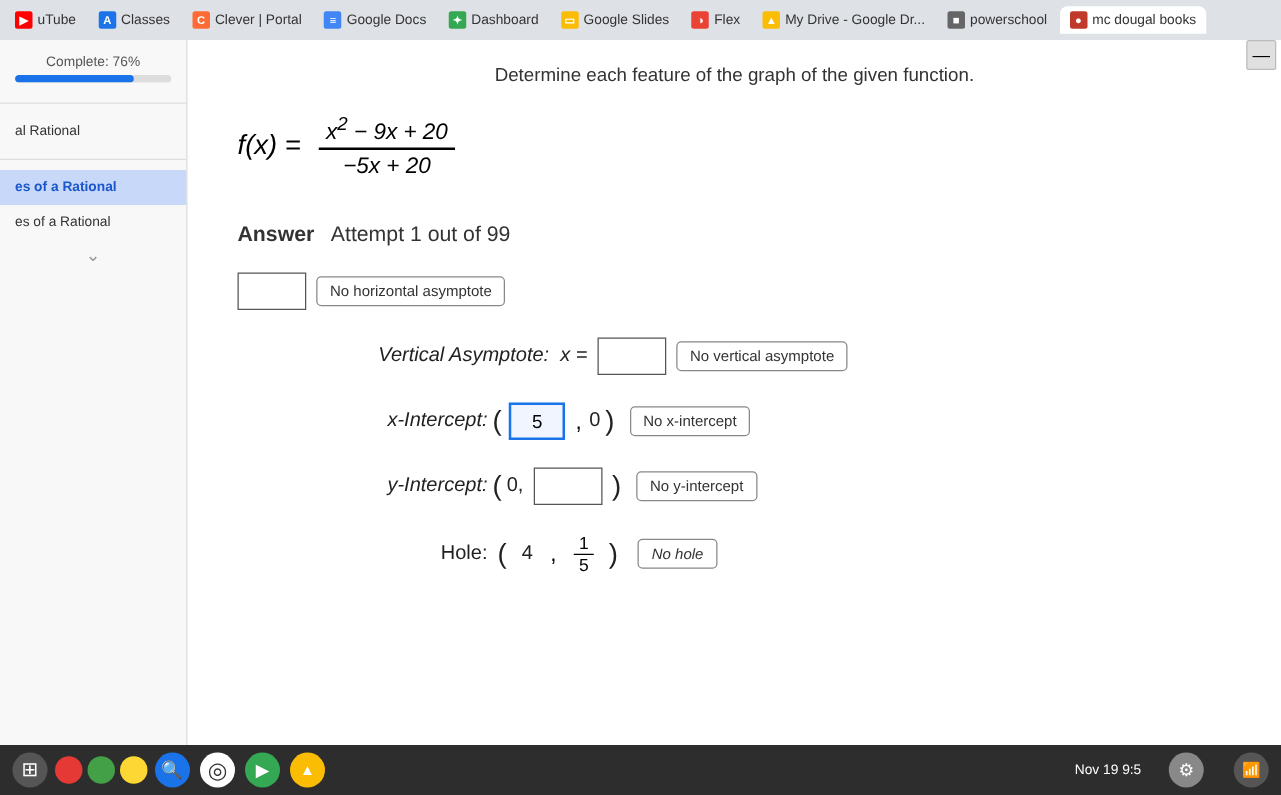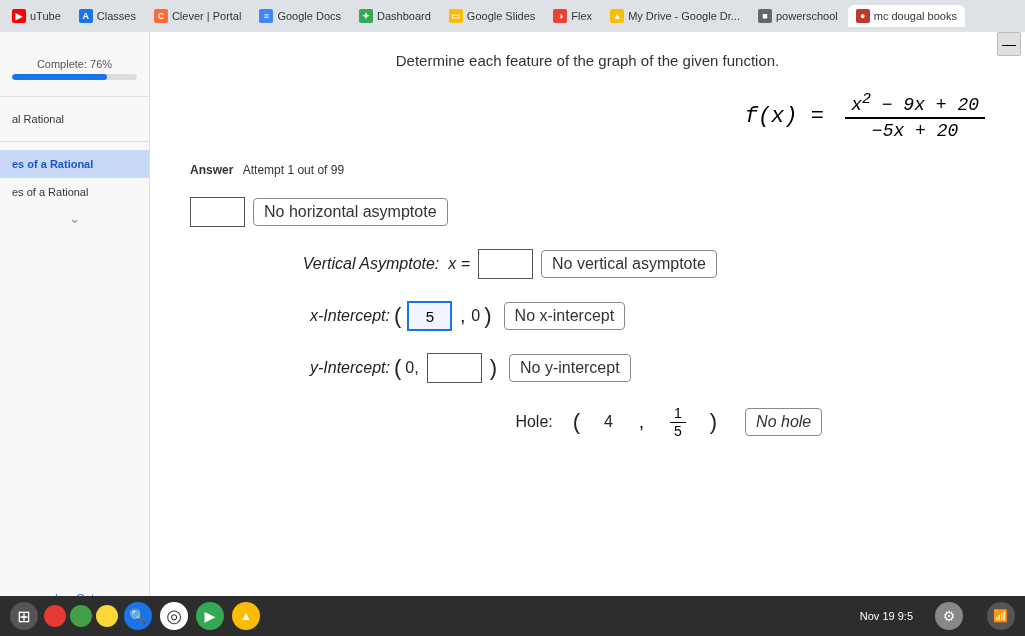--- a/index.html
+++ b/index.html
@@ -59,21 +59,21 @@
       background: #fff;
     }
 
     
     .sidebar {
       width: 150px;
       background: #f8f8f8;
       border-right: 1px solid #ddd;
       display: flex;
       flex-direction: column;
-      padding: 22px 0;
+      padding: 8px 0;
       flex-shrink: 0;
     }
     .progress-bar-container {
       padding: 4px 12px 8px;
       text-align: center;
     }
     .progress-label {
       font-size: 11px;
       color: #555;
       margin-bottom: 4px;
@@ -129,25 +129,24 @@
     }
 
     .question-instruction {
       font-size: 15px;
       color: #333;
       margin-bottom: 20px;
       text-align: center;
     }
 
     .function-display {
-      text-align: right;
-      margin-bottom: 20px;
+      text-align: left;
+      margin-bottom: 33px;
       font-size: 22px;
       font-style: italic;
-      font-family: Liberation Mono, monospace;
     }
 
     .fraction {
       display: inline-flex;
       flex-direction: column;
       align-items: center;
       vertical-align: middle;
     }
     .fraction .numerator {
       border-bottom: 2px solid #000;
@@ -156,21 +155,21 @@
     }
     .fraction .denominator {
       padding: 2px 6px;
       font-size: 18px;
     }
 
     .answer-section {
       margin-top: 16px;
     }
     .answer-header {
-      font-size: 12px;
+      font-size: 17px;
       margin-bottom: 20px;
       color: #333;
     }
     .answer-header strong {
       font-weight: bold;
     }
 
     .feature-row {
       display: flex;
       align-items: center;
@@ -195,21 +194,21 @@
     }
     .feature-input.highlighted {
       border: 2px solid #1a73e8;
       background: #f0f5ff;
     }
     .no-feature-btn {
       background: #fff;
       border: 1.5px solid #888;
       border-radius: 4px;
       padding: 4px 10px;
-      font-size: 16px;
+      font-size: 12px;
       color: #333;
       cursor: pointer;
       white-space: nowrap;
     }
 
     .intercept-row {
       display: flex;
       align-items: center;
       margin-bottom: 22px;
       gap: 4px;
@@ -232,22 +231,21 @@
     }
     .fixed-val {
       font-size: 16px;
       color: #222;
     }
 
     .hole-row {
       display: flex;
       align-items: center;
       margin-bottom: 22px;
-      gap: 20px;
-      justify-content: center;
+      gap: 8px;
     }
     .hole-label {
       font-size: 16px;
       color: #222;
       min-width: 200px;
       text-align: right;
       font-style: normal;
     }
     .hole-fraction {
       display: inline-flex;

